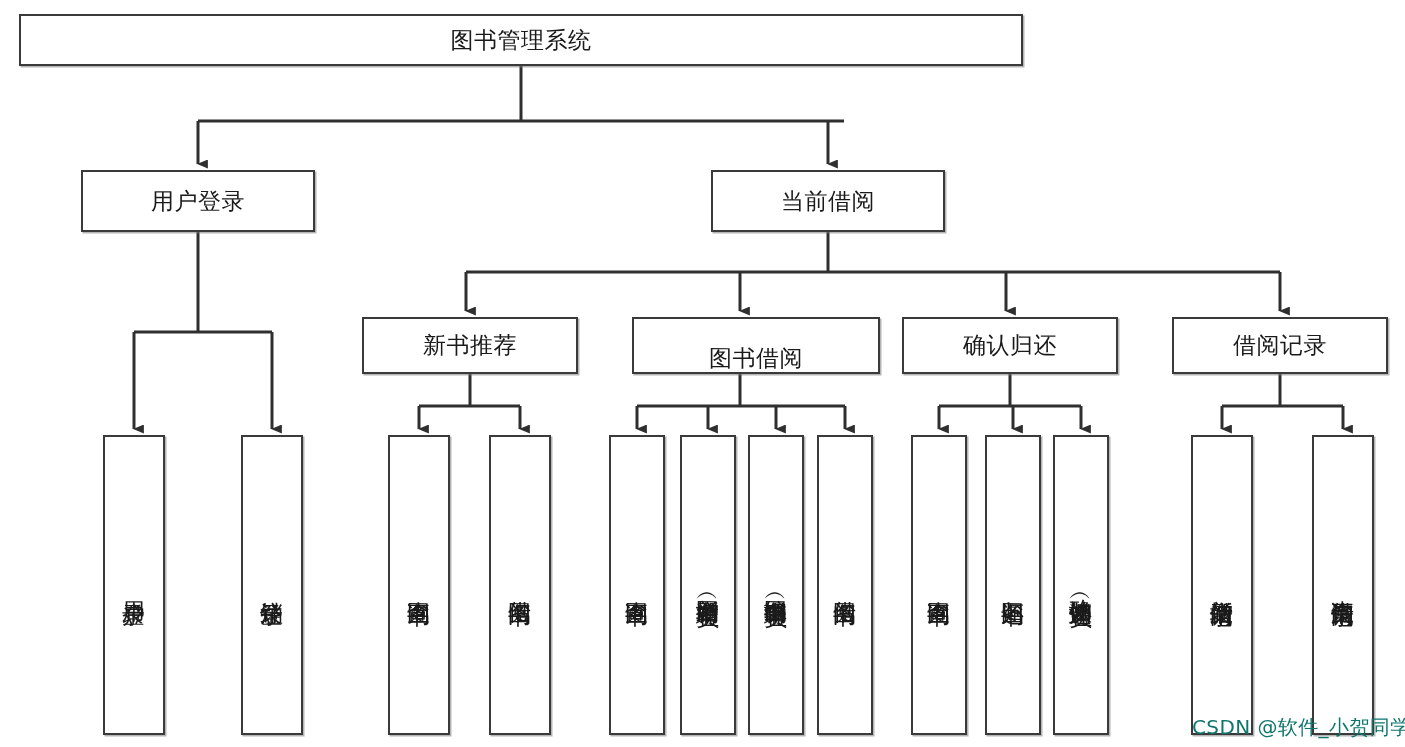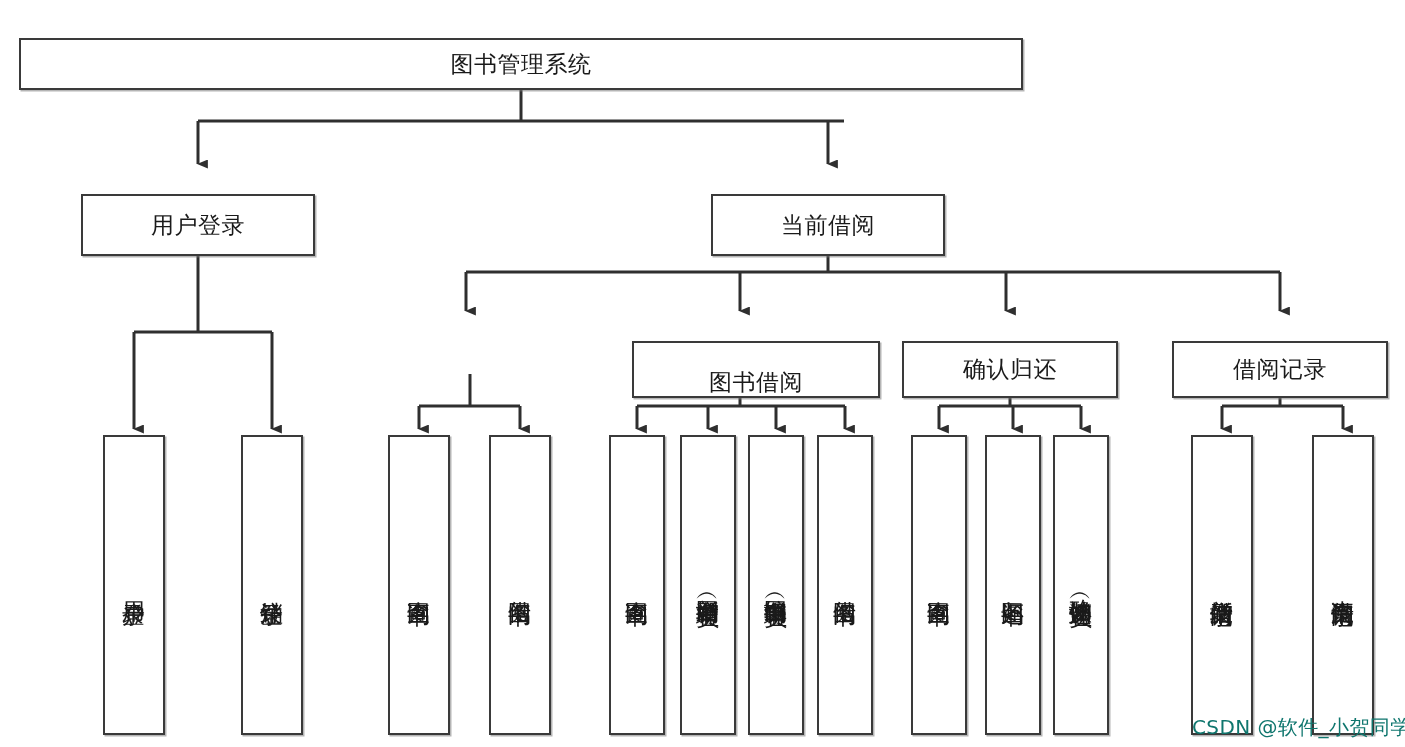--- a/index.html
+++ b/index.html
@@ -30,21 +30,20 @@
     justify-content:center;
     color:#1a1a1a;
     text-align:center;
     line-height:1.16;
     box-shadow:1.5px 1.5px 0 0 rgba(120,120,120,0.55);
   }
   .node.h{
     font-size:23px;
     letter-spacing:0.5px;
     padding:0 6px;
-    margin-top:24px;
   }
   .node.v{
     font-size:23px;
     writing-mode:vertical-rl;
     text-orientation:upright;
     letter-spacing:1px;
     padding:8px 0;
     align-items:center;
     justify-content:center;
     line-height:1.05;
@@ -125,20 +124,23 @@
     <span>图书管理系统</span>
   </div>
 
   <div class="node h" style="left: 81px; top: 170px; width: 234px; height: 62px;">
     <span>用户登录</span>
   </div>
   <div class="node h" style="left: 711px; top: 170px; width: 234px; height: 62px;">
     <span>当前借阅</span>
   </div>
 
+  <div class="node h" style="left: 362px; top: 317px; width: 216px; height: 57px;">
+    <span>新书推荐</span>
+  </div>
   <div class="node h" style="left: 632px; top: 317px; width: 248px; height: 57px; align-items: flex-end;">
     <span>图书借阅</span>
   </div>
   <div class="node h" style="left: 902px; top: 317px; width: 216px; height: 57px;">
     <span>确认归还</span>
   </div>
   <div class="node h" style="left: 1172px; top: 317px; width: 216px; height: 57px;">
     <span>借阅记录</span>
   </div>
 

